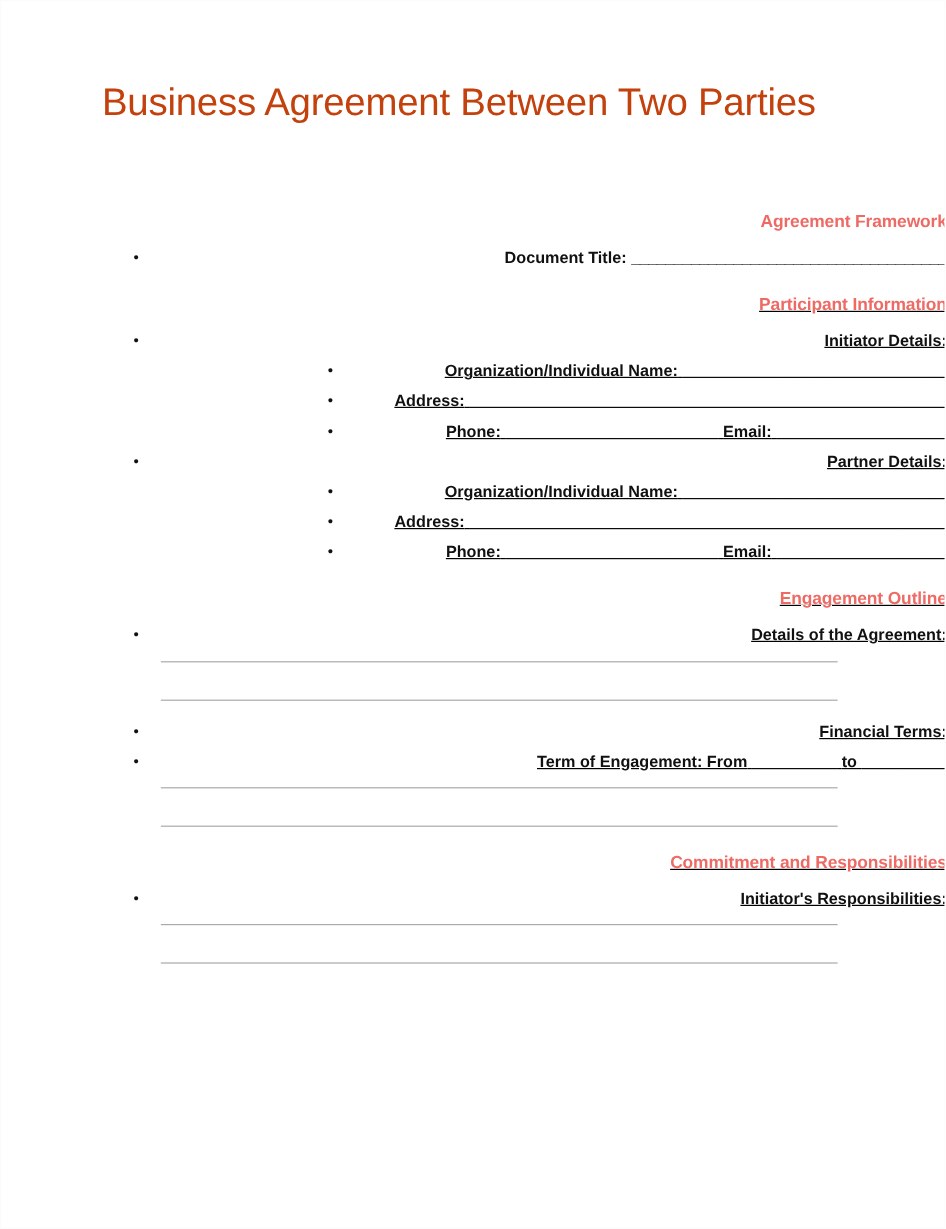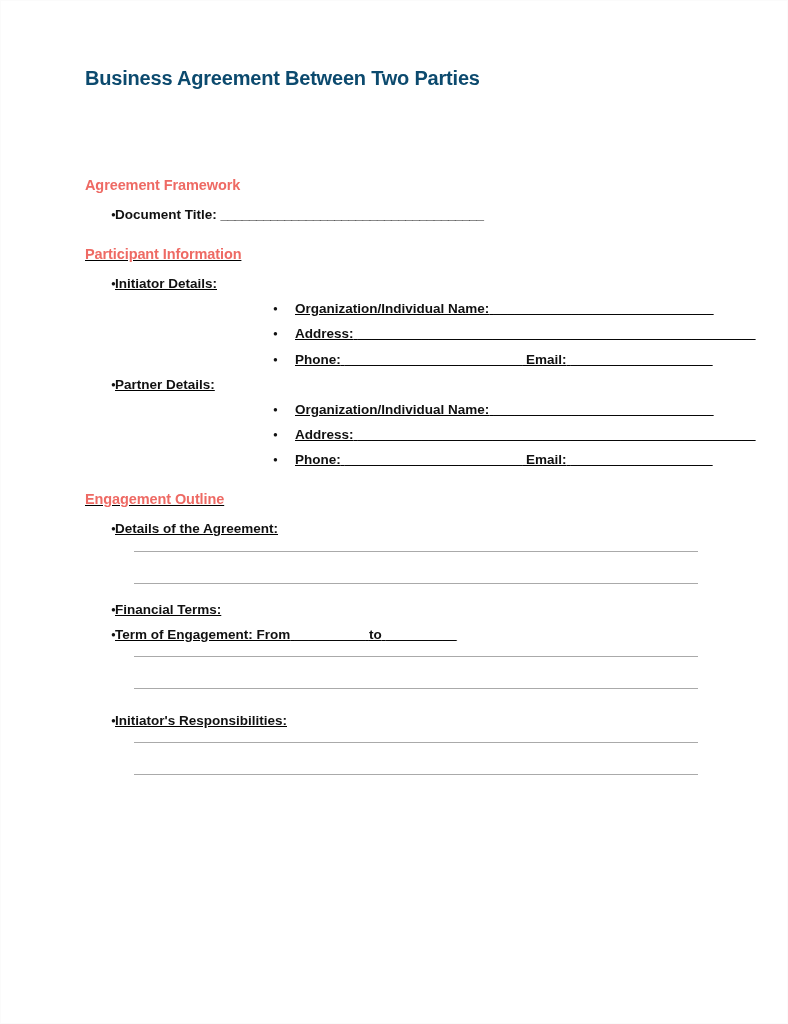--- a/index.html
+++ b/index.html
@@ -18,49 +18,50 @@
     height: 1024px;
     background: #ffffff;
     box-sizing: border-box;
     overflow: hidden;
     border: 1px solid #fbfbfb;
   }
   .doc-title {
     position: absolute;
     left: 84px;
     top: 66px;
-    font-size: 20px;
-    font-weight: bold;
-    color: #0c4a6e;
+    font-size: 32px;
+    font-weight: normal;
+    color: #c2410c;
     letter-spacing: -0.2px;
     white-space: nowrap;
   }
   .content {
     position: absolute;
     left: 0;
     top: 176px;
     width: 788px;
+    text-align: right;
   }
   .section { margin: 0; }
   .section-heading {
     font-size: 14.5px;
     font-weight: bold;
     color: #ee6a64;
     margin: 0 0 12px 84px;
     letter-spacing: -0.1px;
   }
   .section + .section { margin-top: 22px; text-decoration: underline; }
   ul.lvl1 {
     list-style: none;
     margin: 0;
     padding: 0;
   }
   ul.lvl2 {
     list-style: none;
-    margin: 6px 16px 0 0;
+    margin: 6px 0 0 0;
     padding: 0;
   }
   li.row {
     position: relative;
     font-size: 13.5px;
     font-weight: bold;
     color: #111111;
     line-height: 1.42;
     margin-bottom: 6px;
   }
@@ -183,20 +184,21 @@
           <span class="fill">__________</span>
         </li>
       </ul>
       <div class="answer-lines">
         <div class="answer-line"></div>
         <div class="answer-line"></div>
       </div>
     </div>
 
     <div class="section">
+      <div class="section-heading">Commitment and Responsibilities</div>
       <ul class="lvl1">
         <li class="row lvl1">
           <span class="label">Initiator's Responsibilities:</span>
         </li>
       </ul>
       <div class="answer-lines">
         <div class="answer-line"></div>
         <div class="answer-line"></div>
       </div>
     </div>

